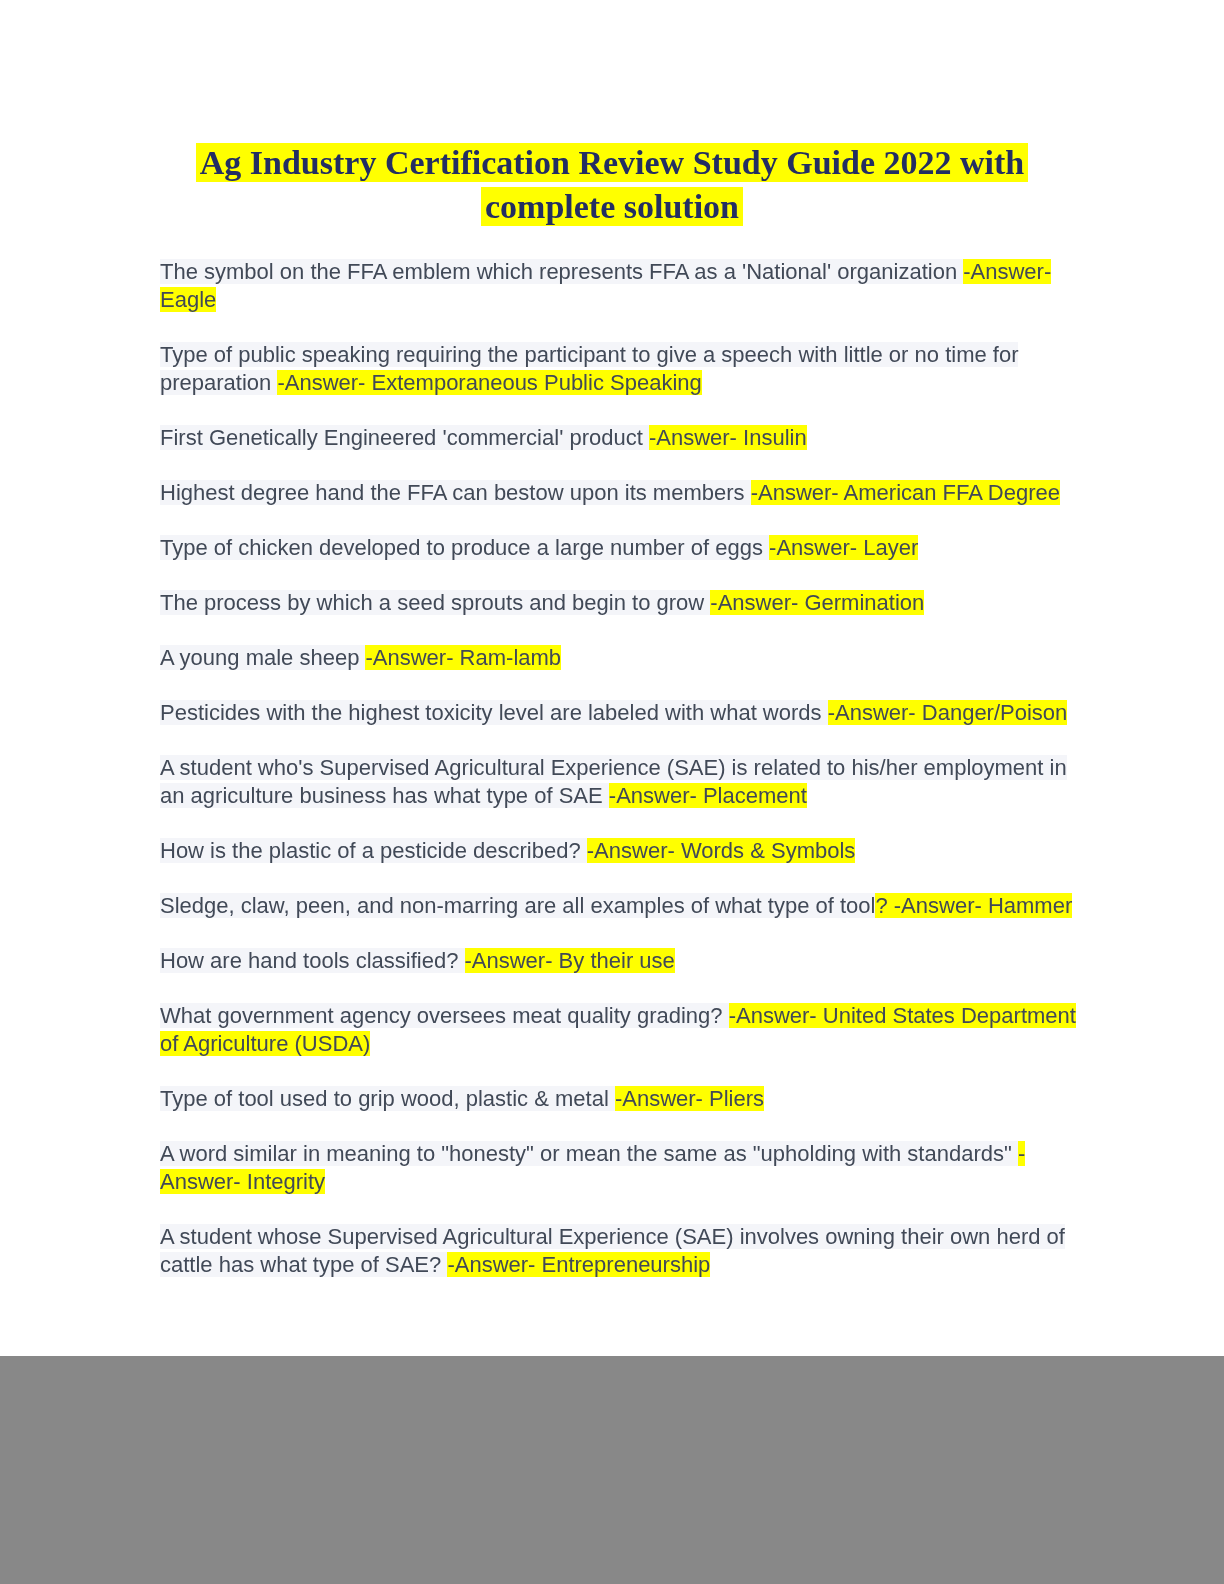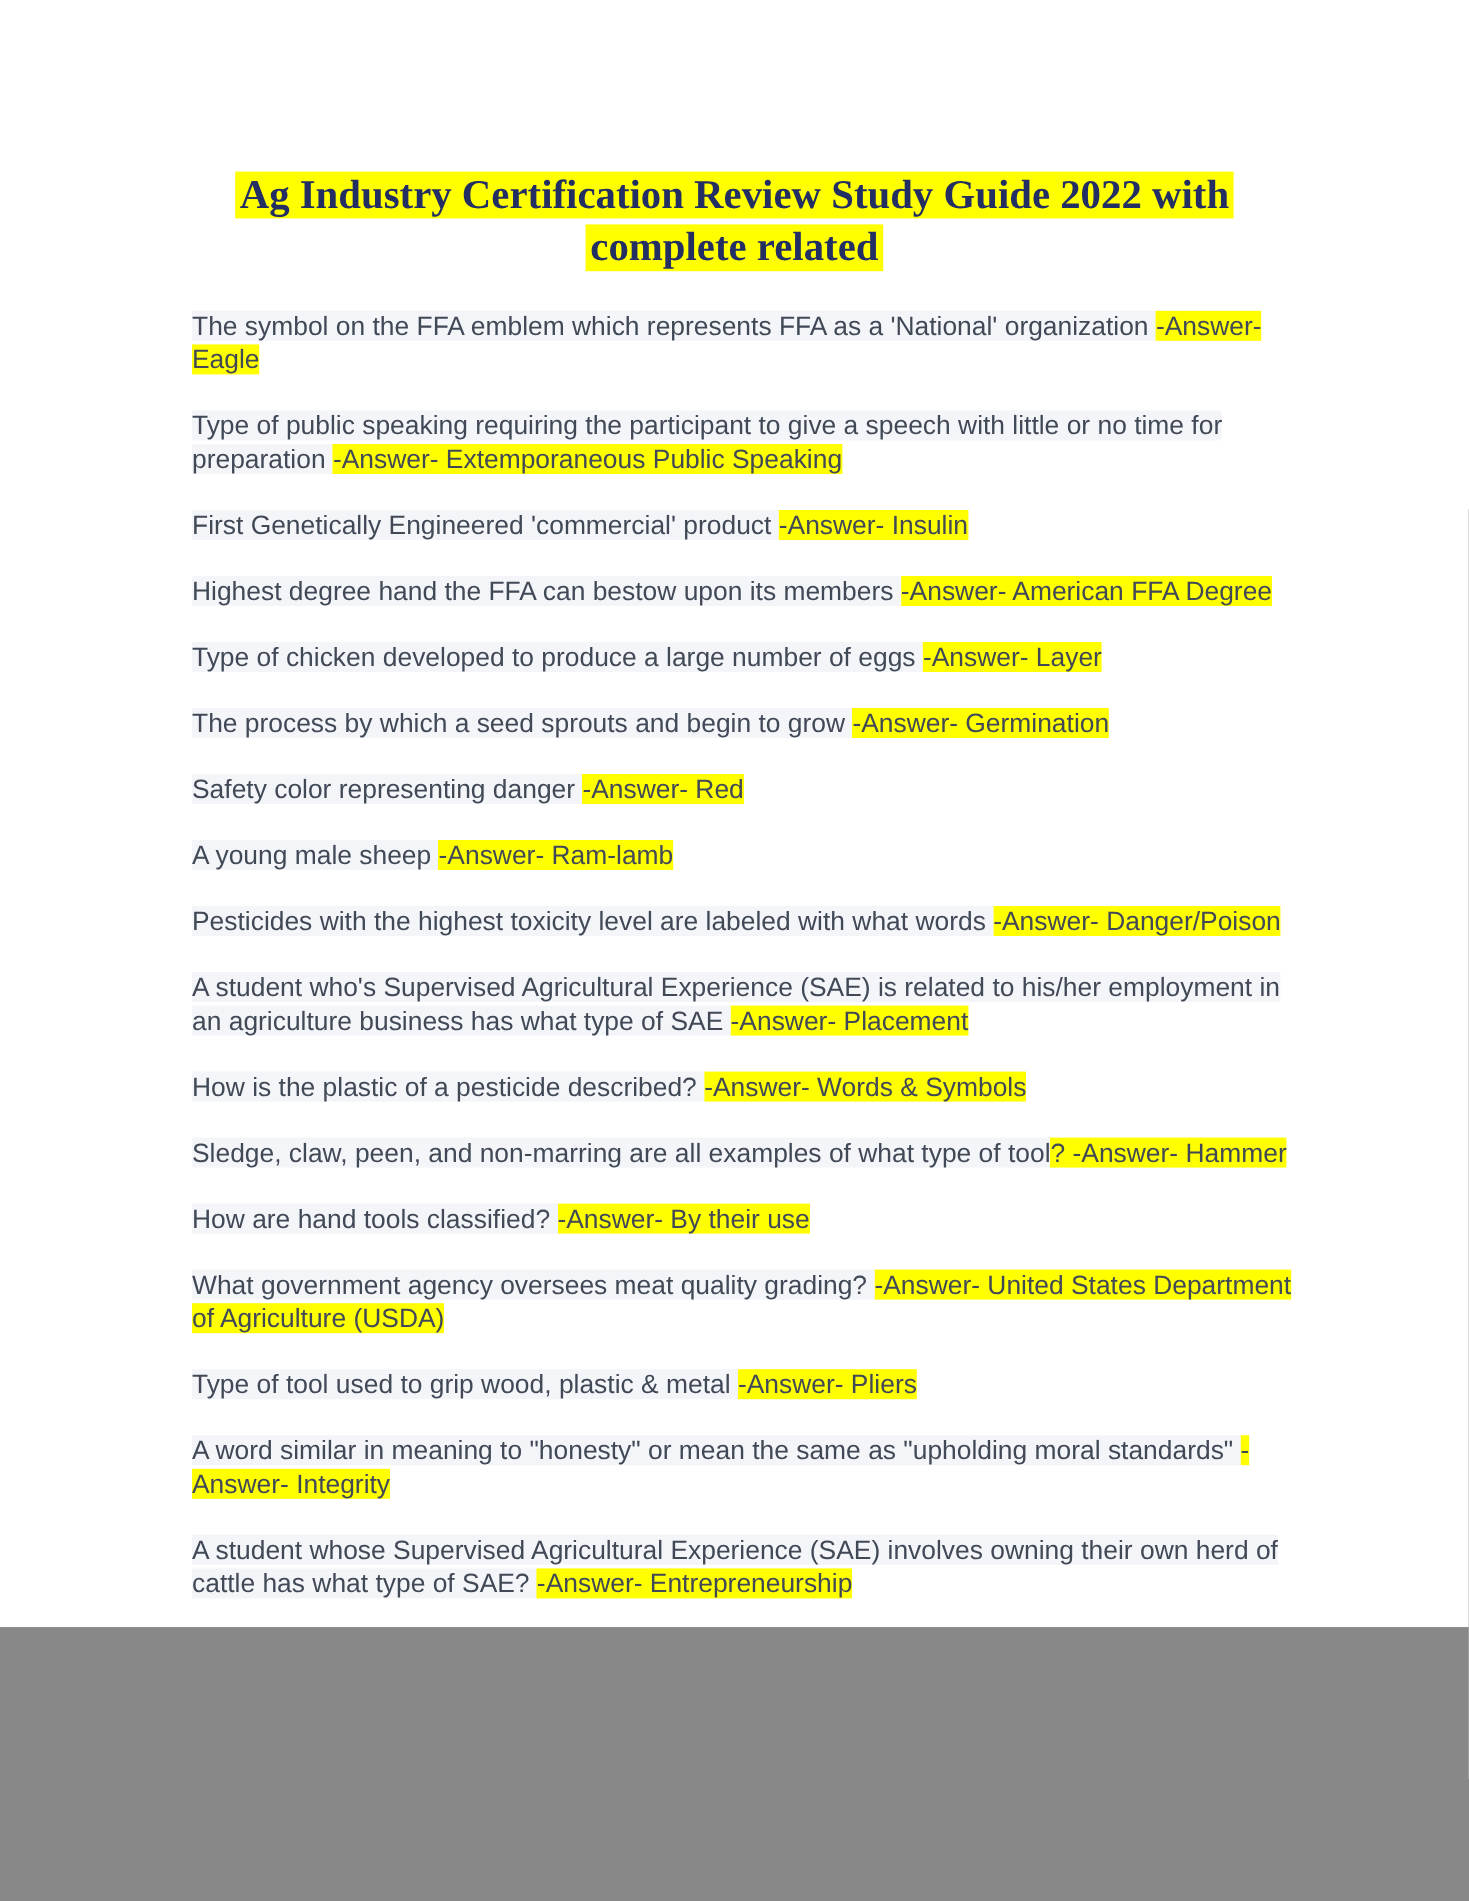--- a/index.html
+++ b/index.html
@@ -52,35 +52,34 @@
     background:var(--a-bg);
   }
 </style>
 </head>
 <body>
 
 <div class="page">
   <div class="content">
     <h1 class="doc-title">
       <span class="hl">Ag Industry Certification Review Study Guide 2022 with</span><br>
-      <span class="hl">complete related</span>
+      <span class="hl">complete solution</span>
     </h1>
     <div class="qa-list">
         <p class="qa"><span class="ques">The symbol on the FFA emblem which represents FFA as a 'National' organization </span><span class="ans">-Answer- Eagle</span></p>
         <p class="qa"><span class="ques">Type of public speaking requiring the participant to give a speech with little or no time for preparation </span><span class="ans">-Answer- Extemporaneous Public Speaking</span></p>
         <p class="qa"><span class="ques">First Genetically Engineered 'commercial' product </span><span class="ans">-Answer- Insulin</span></p>
         <p class="qa"><span class="ques">Highest degree hand the FFA can bestow upon its members </span><span class="ans">-Answer- American FFA Degree</span></p>
         <p class="qa"><span class="ques">Type of chicken developed to produce a large number of eggs </span><span class="ans">-Answer- Layer</span></p>
         <p class="qa"><span class="ques">The process by which a seed sprouts and begin to grow </span><span class="ans">-Answer- Germination</span></p>
-        <p class="qa"><span class="ques">Safety color representing danger </span><span class="ans">-Answer- Red</span></p>
         <p class="qa"><span class="ques">A young male sheep </span><span class="ans">-Answer- Ram-lamb</span></p>
         <p class="qa"><span class="ques">Pesticides with the highest toxicity level are labeled with what words </span><span class="ans">-Answer- Danger/Poison</span></p>
         <p class="qa"><span class="ques">A student who's Supervised Agricultural Experience (SAE) is related to his/her employment in an agriculture business has what type of SAE </span><span class="ans">-Answer- Placement</span></p>
         <p class="qa"><span class="ques">How is the plastic of a pesticide described? </span><span class="ans">-Answer- Words &amp; Symbols</span></p>
         <p class="qa"><span class="ques">Sledge, claw, peen, and non-marring are all examples of what type of tool</span><span class="ans">? -Answer- Hammer</span></p>
         <p class="qa"><span class="ques">How are hand tools classified? </span><span class="ans">-Answer- By their use</span></p>
         <p class="qa"><span class="ques">What government agency oversees meat quality grading? </span><span class="ans">-Answer- United States Department of Agriculture (USDA)</span></p>
         <p class="qa"><span class="ques">Type of tool used to grip wood, plastic &amp; metal </span><span class="ans">-Answer- Pliers</span></p>
-        <p class="qa"><span class="ques">A word similar in meaning to "honesty" or mean the same as "upholding moral standards" </span><span class="ans">-Answer- Integrity</span></p>
+        <p class="qa"><span class="ques">A word similar in meaning to "honesty" or mean the same as "upholding with standards" </span><span class="ans">-Answer- Integrity</span></p>
         <p class="qa"><span class="ques">A student whose Supervised Agricultural Experience (SAE) involves owning their own herd of cattle has what type of SAE? </span><span class="ans">-Answer- Entrepreneurship</span></p>
       </div>
   </div>
 </div>
 
 </body></html>

